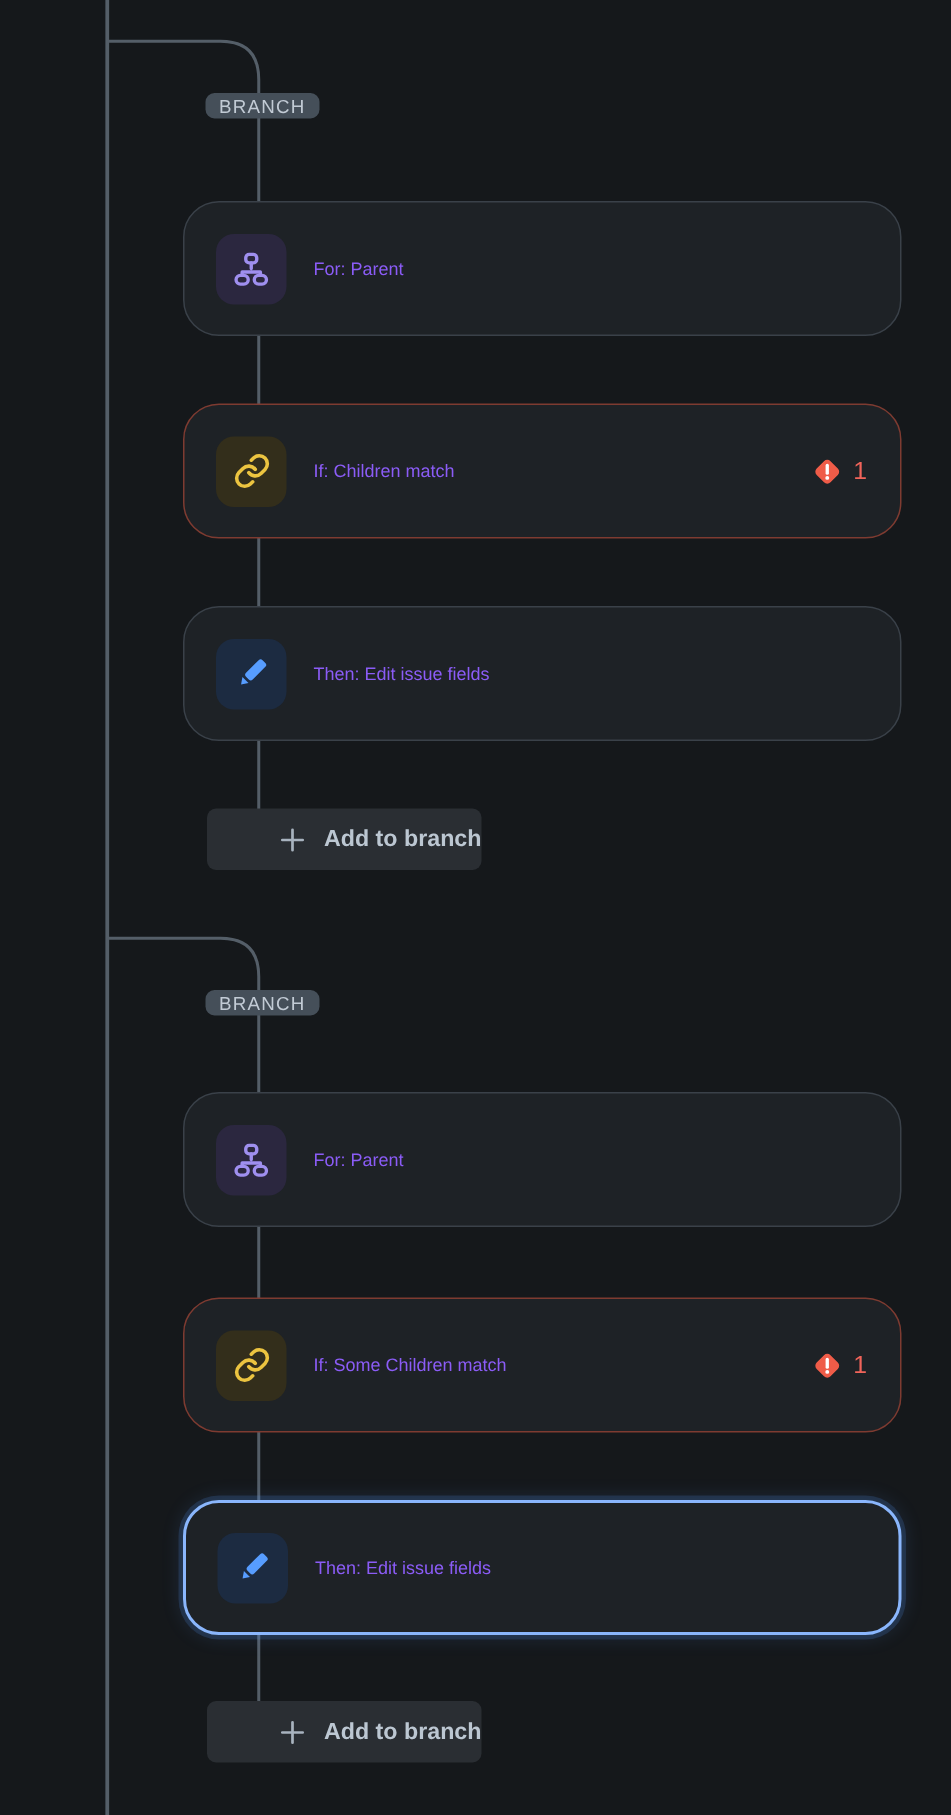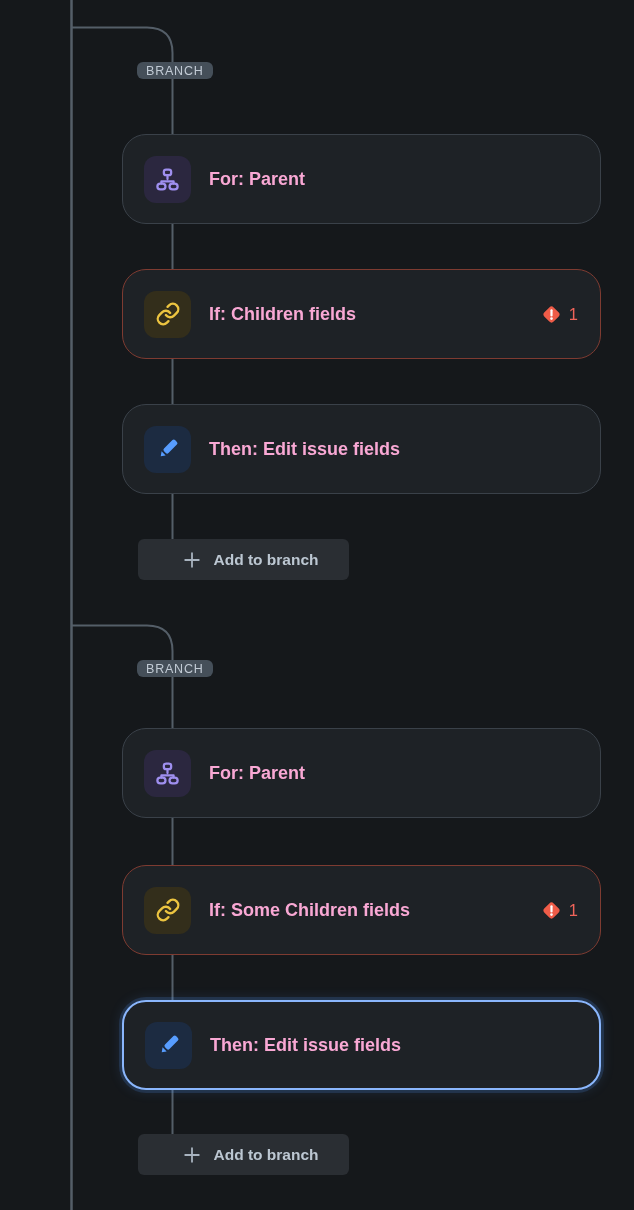--- a/index.html
+++ b/index.html
@@ -39,33 +39,33 @@
     width:47px;height:47px;margin-left:21px;
     border-radius:12px;
     display:flex;align-items:center;justify-content:center;
     flex:none;
   }
   .icon-square.purple{background:#2b273f;}
   .icon-square.yellow{background:#332e1b;}
   .icon-square.blue{background:#1c2b41;}
   .node-title{
     margin-left:18px;
-    color:#f9a8d4;font-size:18px;font-weight:700;
+    color:#8b5cf6;font-size:12px;font-weight:400;
     white-space:nowrap;
   }
   .error-badge{
     position:absolute;right:22px;top:0;height:100%;
     display:flex;align-items:center;gap:6px;
   }
   .error-count{color:#f0645a;font-size:16.5px;font-weight:500;}
 
   .add-branch-btn{
-    position:absolute;left:138px;width:211px;height:41px;z-index:2;
+    position:absolute;left:138px;width:183px;height:41px;z-index:2;
     background:#2a2e33;border:none;border-radius:6px;
-    display:flex;align-items:center;justify-content:center;
+    display:flex;align-items:center;justify-content:flex-end;
     gap:11px;padding:0 0 0 14px;box-sizing:border-box;
     color:#bcc7d2;font-family:"Liberation Sans", sans-serif;
     font-size:15.5px;font-weight:700;
     cursor:pointer;
   }
 </style>
 </head>
 <body>
 
 <div class="canvas">
@@ -90,21 +90,21 @@
     <span class="node-title">For: Parent</span>
   </div>
 
   <div class="node-card error-border" style="top:269px">
     <span class="icon-square yellow">
       <svg width="26" height="26" viewBox="0 0 24 24" fill="none" stroke="#ecc440" stroke-width="2.2" stroke-linecap="round" stroke-linejoin="round">
         <path d="M10 13a5 5 0 0 0 7.54.54l2.5-2.5a5 5 0 0 0-7.07-7.07l-1.4 1.4"></path>
         <path d="M14 11a5 5 0 0 0-7.54-.54l-2.5 2.5a5 5 0 0 0 7.07 7.07l1.4-1.4"></path>
       </svg>
     </span>
-    <span class="node-title">If: Children fields</span>
+    <span class="node-title">If: Children match</span>
     <span class="error-badge">
       <svg width="23" height="23" viewBox="0 0 24 24">
         <rect x="5.2" y="5.2" width="13.6" height="13.6" rx="3.2" transform="rotate(45 12 12)" fill="#ef5c48"></rect>
         <path d="M12 7.6 V13" stroke="#ffffff" stroke-width="2.3" stroke-linecap="round"></path>
         <circle cx="12" cy="16.3" r="1.35" fill="#ffffff"></circle>
       </svg>
       <span class="error-count">1</span>
     </span>
   </div>
 
@@ -141,21 +141,21 @@
     <span class="node-title">For: Parent</span>
   </div>
 
   <div class="node-card error-border" style="top:865px">
     <span class="icon-square yellow">
       <svg width="26" height="26" viewBox="0 0 24 24" fill="none" stroke="#ecc440" stroke-width="2.2" stroke-linecap="round" stroke-linejoin="round">
         <path d="M10 13a5 5 0 0 0 7.54.54l2.5-2.5a5 5 0 0 0-7.07-7.07l-1.4 1.4"></path>
         <path d="M14 11a5 5 0 0 0-7.54-.54l-2.5 2.5a5 5 0 0 0 7.07 7.07l1.4-1.4"></path>
       </svg>
     </span>
-    <span class="node-title">If: Some Children fields</span>
+    <span class="node-title">If: Some Children match</span>
     <span class="error-badge">
       <svg width="23" height="23" viewBox="0 0 24 24">
         <rect x="5.2" y="5.2" width="13.6" height="13.6" rx="3.2" transform="rotate(45 12 12)" fill="#ef5c48"></rect>
         <path d="M12 7.6 V13" stroke="#ffffff" stroke-width="2.3" stroke-linecap="round"></path>
         <circle cx="12" cy="16.3" r="1.35" fill="#ffffff"></circle>
       </svg>
       <span class="error-count">1</span>
     </span>
   </div>
 

